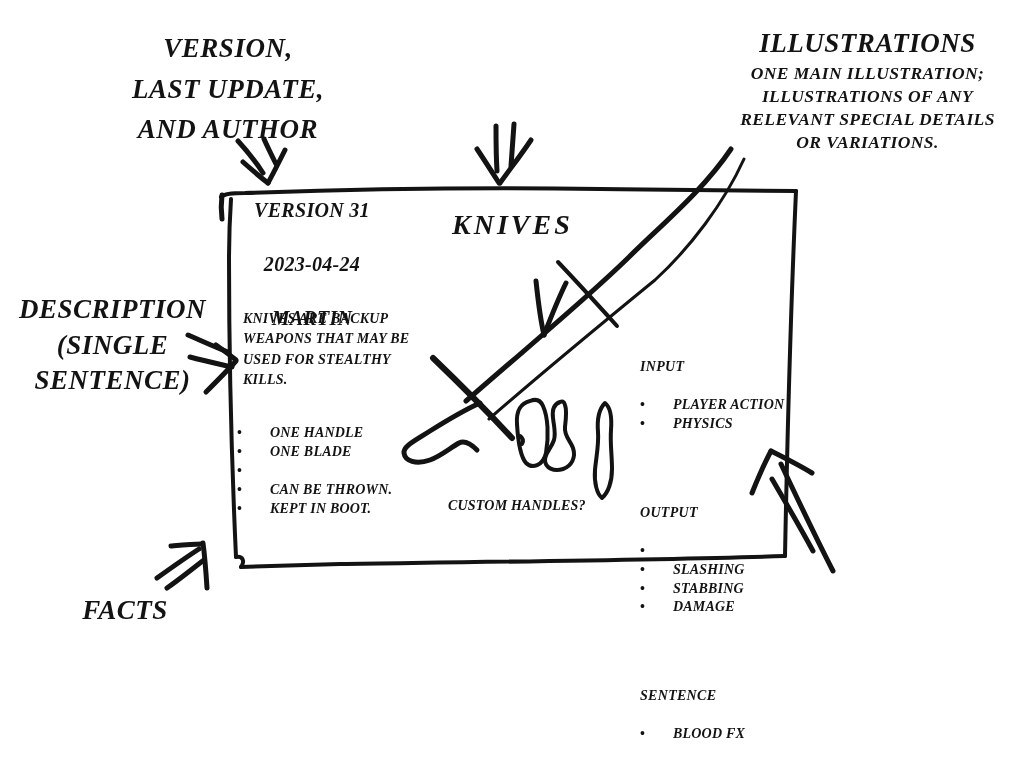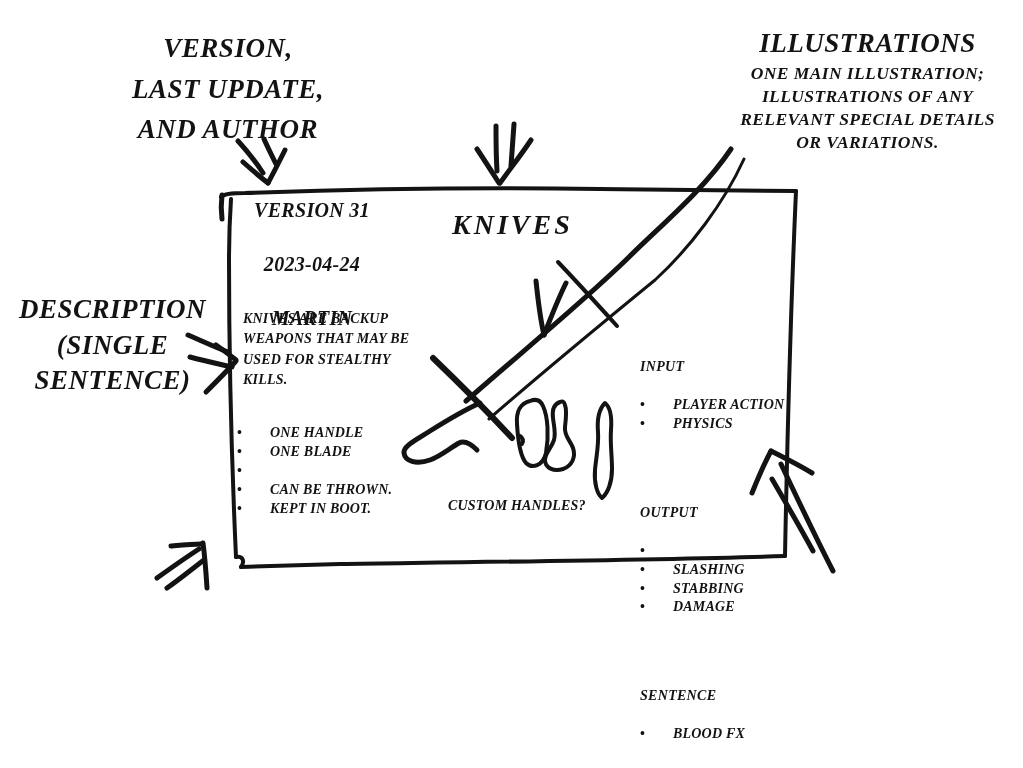--- a/index.html
+++ b/index.html
@@ -108,20 +108,21 @@
   <div class="txtblock ann-sub" style="left:720px;top:62px;width:295px;">ONE MAIN ILLUSTRATION;
 ILLUSTRATIONS OF ANY
 RELEVANT SPECIAL DETAILS
 OR VARIATIONS.</div>
   <div class="txtblock ann-head" style="left:725px;top:27px;width:285px;line-height:1.2;">ILLUSTRATIONS</div>
 
   <div class="txtblock ann-head-tight" style="left:5px;top:292px;width:215px;">DESCRIPTION
 (SINGLE
 SENTENCE)</div>
 
+  <div class="txtblock ann-head" style="left:60px;top:590px;width:130px;">FACTS</div>
 
 
   <div class="txtblock box-meta" style="left:232px;top:197px;width:160px;"><span>VERSION 31</span><br>
        <span>2023-04-24</span><br>
        <span>MARTIN</span></div>
 
   <div class="txtblock box-title" style="left:452px;top:209px;">KNIVES</div>
 
   <div class="txtblock box-small" style="left:243px;top:309px;width:180px;">KNIVES ARE BACKUP
 WEAPONS THAT MAY BE

